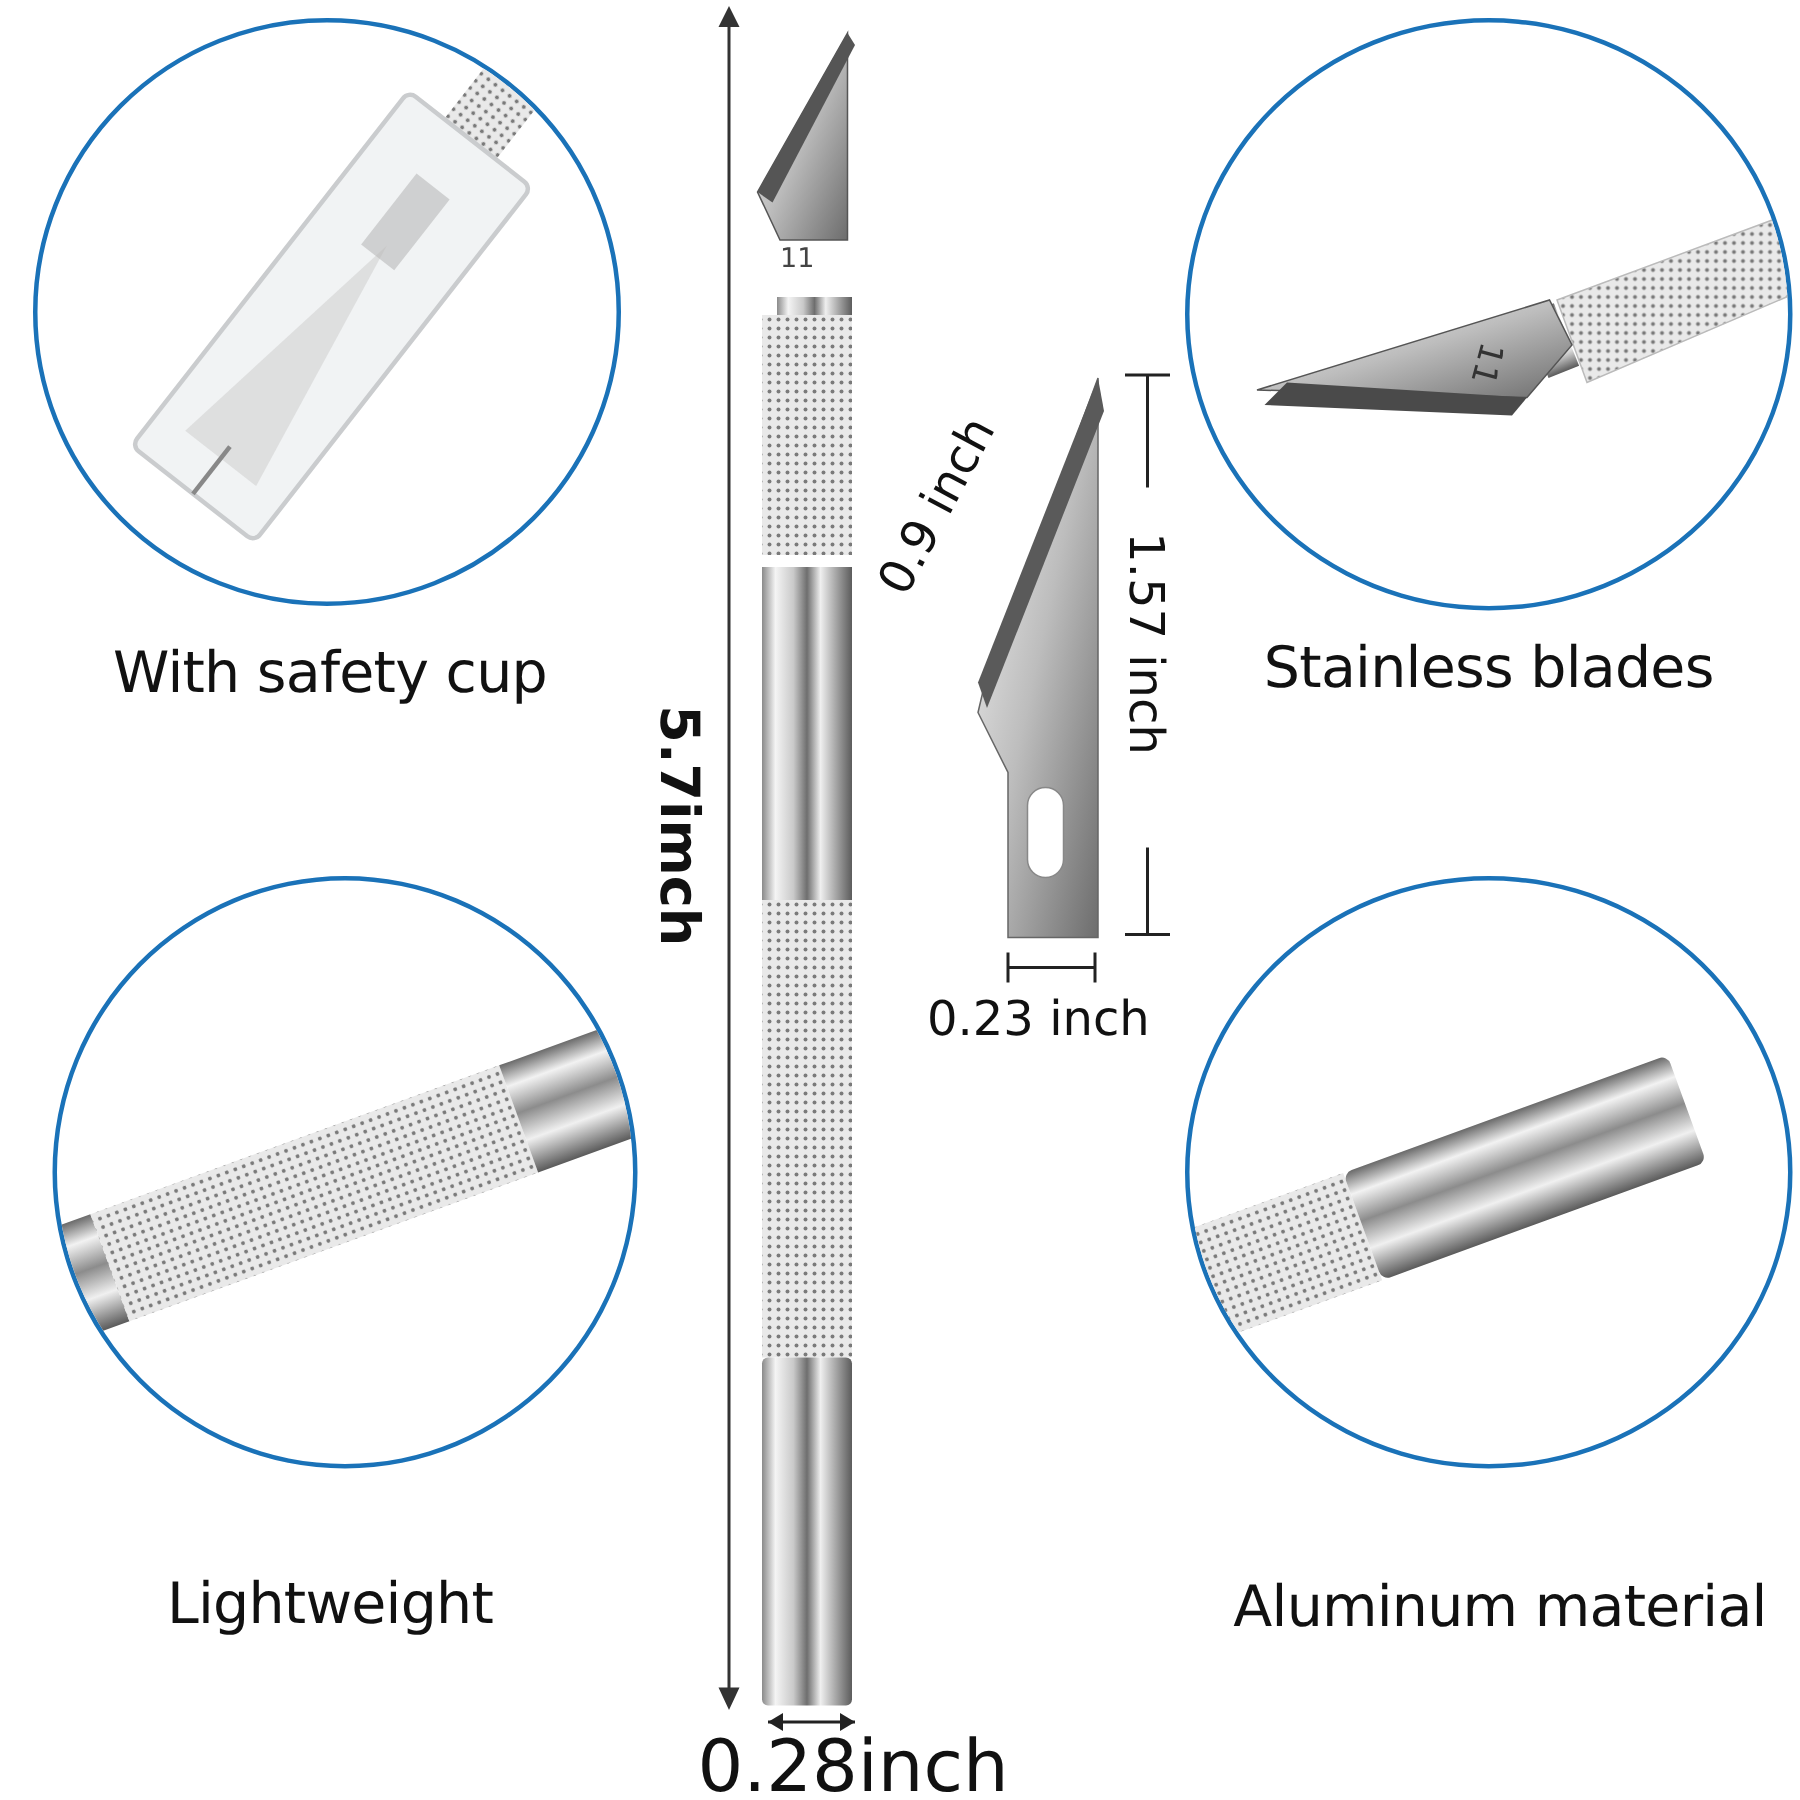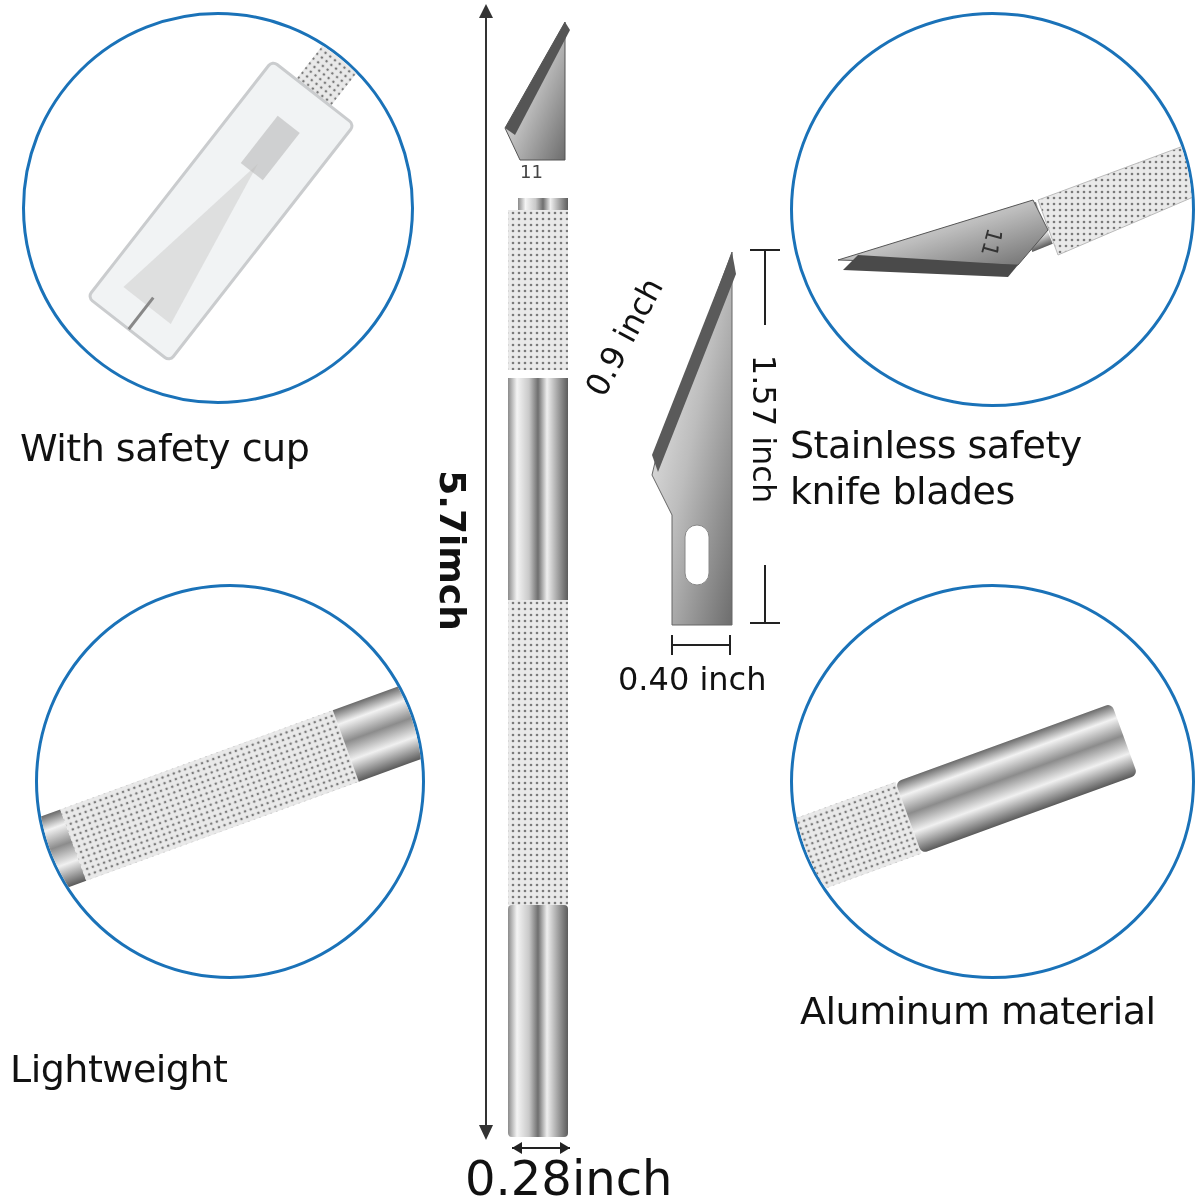--- a/index.html
+++ b/index.html
@@ -1,18 +1,18 @@
 <!DOCTYPE html>
 <html><head>
 <meta charset="utf-8">
 <style>
   html,body{margin:0;padding:0;background:#ffffff;}
   body{width:1200px;height:1200px;position:relative;overflow:hidden;font-family:"DejaVu Sans","Liberation Sans",sans-serif;color:#111;}
   .circle{position:absolute;border:3px solid #1a72b8;border-radius:50%;box-sizing:border-box;overflow:hidden;background:#fff;}
-  .caption{position:absolute;text-align:left;font-size:38px;line-height:46px;color:#111;letter-spacing:-0.5px;}
+  .caption{position:absolute;text-align:center;font-size:38px;line-height:46px;color:#111;letter-spacing:-0.5px;}
   .abs{position:absolute;}
   .dim-text{position:absolute;font-size:34px;color:#111;white-space:nowrap;}
   svg{display:block;}
 </style>
 </head>
 <body>
 
 <svg width="0" height="0" style="position:absolute">
   <defs>
     <linearGradient id="metalH" x1="0" y1="0" x2="1" y2="0">
@@ -61,22 +61,21 @@
     <g transform="translate(0,0)">
       <polygon points="245,185 420,120 440,165 265,240" fill="url(#knurl)" stroke="#bbb" stroke-width="1"></polygon>
       <rect x="230" y="190" width="22" height="45" fill="url(#metalV)" transform="rotate(-22 240 212)"></rect>
       <polygon points="45,245 240,185 255,215 225,250" fill="url(#bladeG)" stroke="#555" stroke-width="1"></polygon>
       <polygon points="65,240 225,250 215,262 50,255" fill="#4a4a4a"></polygon>
       <text x="195" y="212" font-size="22" fill="#333" transform="rotate(105 195 212)" font-family="DejaVu Sans, sans-serif">11</text>
     </g>
   </svg>
 </div>
 <div class="caption" style="left:790px;top:422px;width:405px;">
-  <div>Stainless safety</div>
-  <div>knife blades</div>
+  <div>Stainless blades</div>
 </div>
 
 <div class="circle" style="left:35px;top:584px;width:390px;height:395px;">
   <svg width="390" height="395">
     <g transform="translate(195,200) rotate(-20)">
       <rect x="-230" y="-38" width="60" height="76" fill="url(#metalV)"></rect>
       <rect x="-170" y="-38" width="290" height="76" fill="url(#knurl)"></rect>
       <rect x="120" y="-38" width="100" height="76" fill="url(#metalV)"></rect>
     </g>
   </svg>
@@ -86,21 +85,21 @@
 </div>
 
 <div class="circle" style="left:790px;top:584px;width:405px;height:395px;">
   <svg width="405" height="395">
     <g transform="translate(200,200) rotate(-20)">
       <rect x="-240" y="-38" width="150" height="76" fill="url(#knurl)"></rect>
       <rect x="-90" y="-38" width="230" height="76" rx="6" fill="url(#metalV)"></rect>
     </g>
   </svg>
 </div>
-<div class="caption" style="left:800px;top:988px;width:400px;">Aluminum material</div>
+<div class="caption" style="left:800px;top:1048px;width:400px;">Aluminum material</div>
 
 <svg class="abs" width="200" height="1200" style="left:420px;top:0;">
 
   <line x1="66" y1="8" x2="66" y2="1135" stroke="#333" stroke-width="2"></line>
   <polygon points="59,18 66,4 73,18" fill="#333"></polygon>
   <polygon points="59,1125 66,1140 73,1125" fill="#333"></polygon>
 
   <polygon points="85,128 145,22 145,160 100,160" fill="url(#bladeG)" stroke="#555" stroke-width="1"></polygon>
   <polygon points="85,128 145,22 150,30 95,135" fill="#555"></polygon>
   <text x="100" y="178" font-size="18" fill="#444" font-family="DejaVu Sans, sans-serif">11</text>
@@ -133,13 +132,13 @@
   <line x1="165" y1="335" x2="165" y2="393" stroke="#222" stroke-width="2"></line>
   <line x1="150" y1="393" x2="180" y2="393" stroke="#222" stroke-width="2"></line>
 
   <line x1="72" y1="405" x2="72" y2="425" stroke="#222" stroke-width="2"></line>
   <line x1="130" y1="405" x2="130" y2="425" stroke="#222" stroke-width="2"></line>
   <line x1="72" y1="415" x2="130" y2="415" stroke="#222" stroke-width="2"></line>
 </svg>
 
 <div class="dim-text" style="left:560px;top:318px;font-size:32px;transform:rotate(-62deg);">0.9 inch</div>
 <div class="dim-text" style="left:690px;top:410px;font-size:32px;transform:rotate(90deg);">1.57 inch</div>
-<div class="dim-text" style="left:618px;top:660px;font-size:32px;">0.40 inch</div>
+<div class="dim-text" style="left:618px;top:660px;font-size:32px;">0.23 inch</div>
 
 </body></html>

